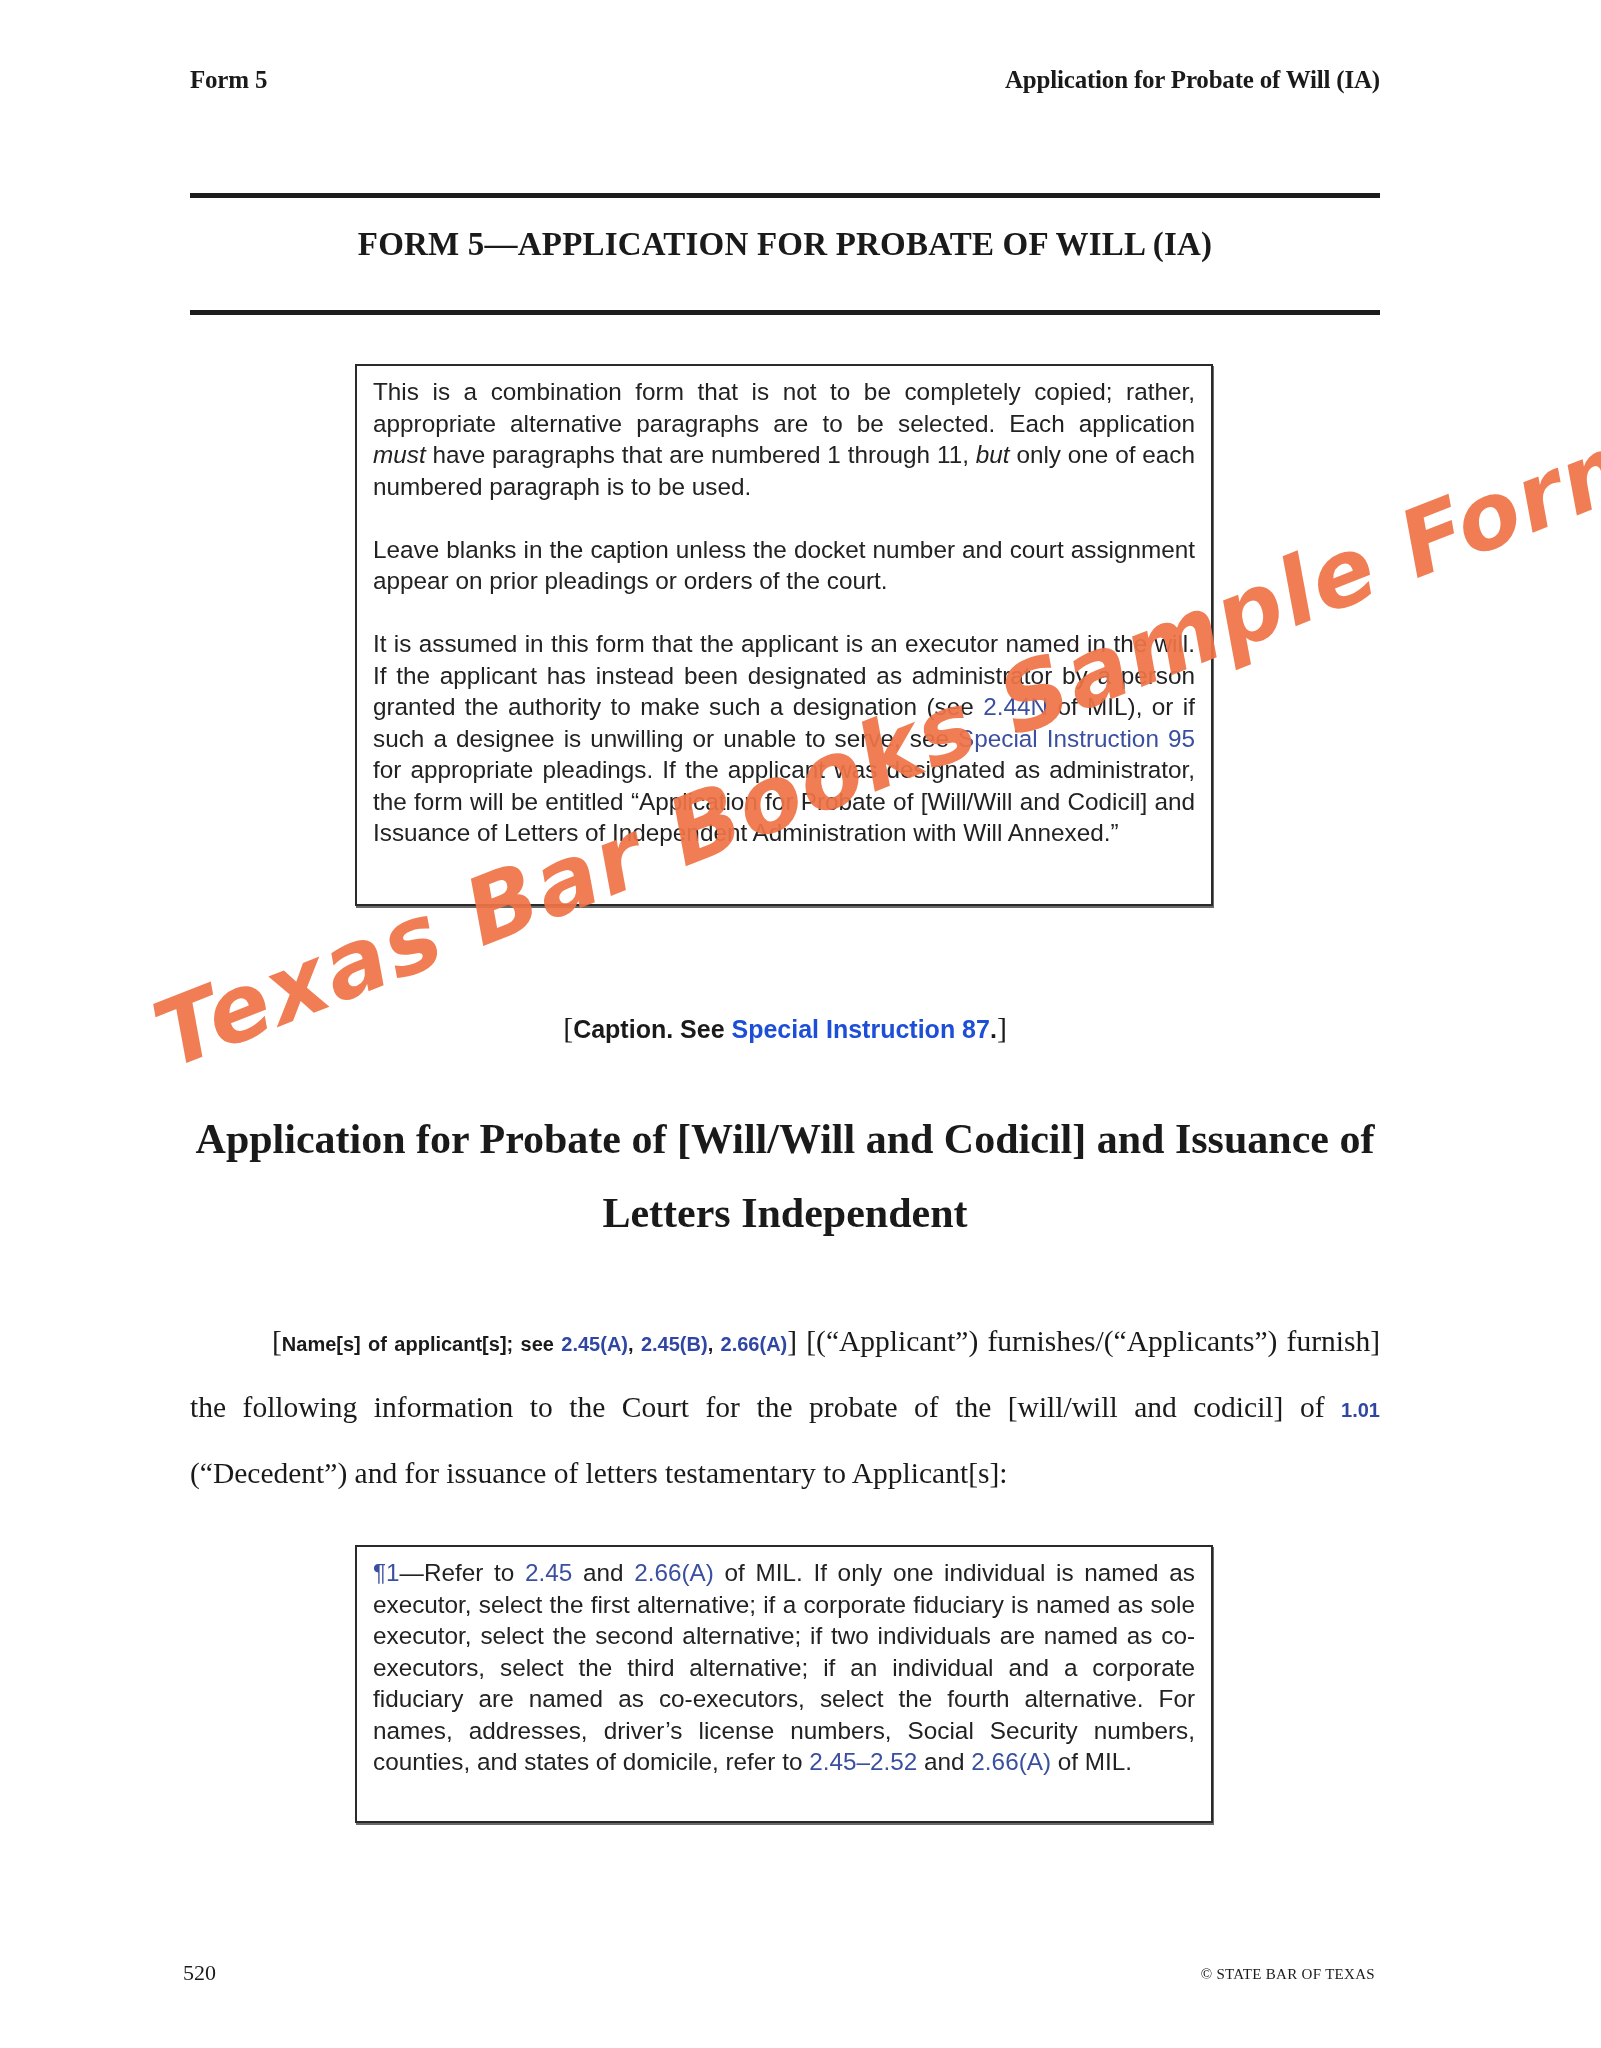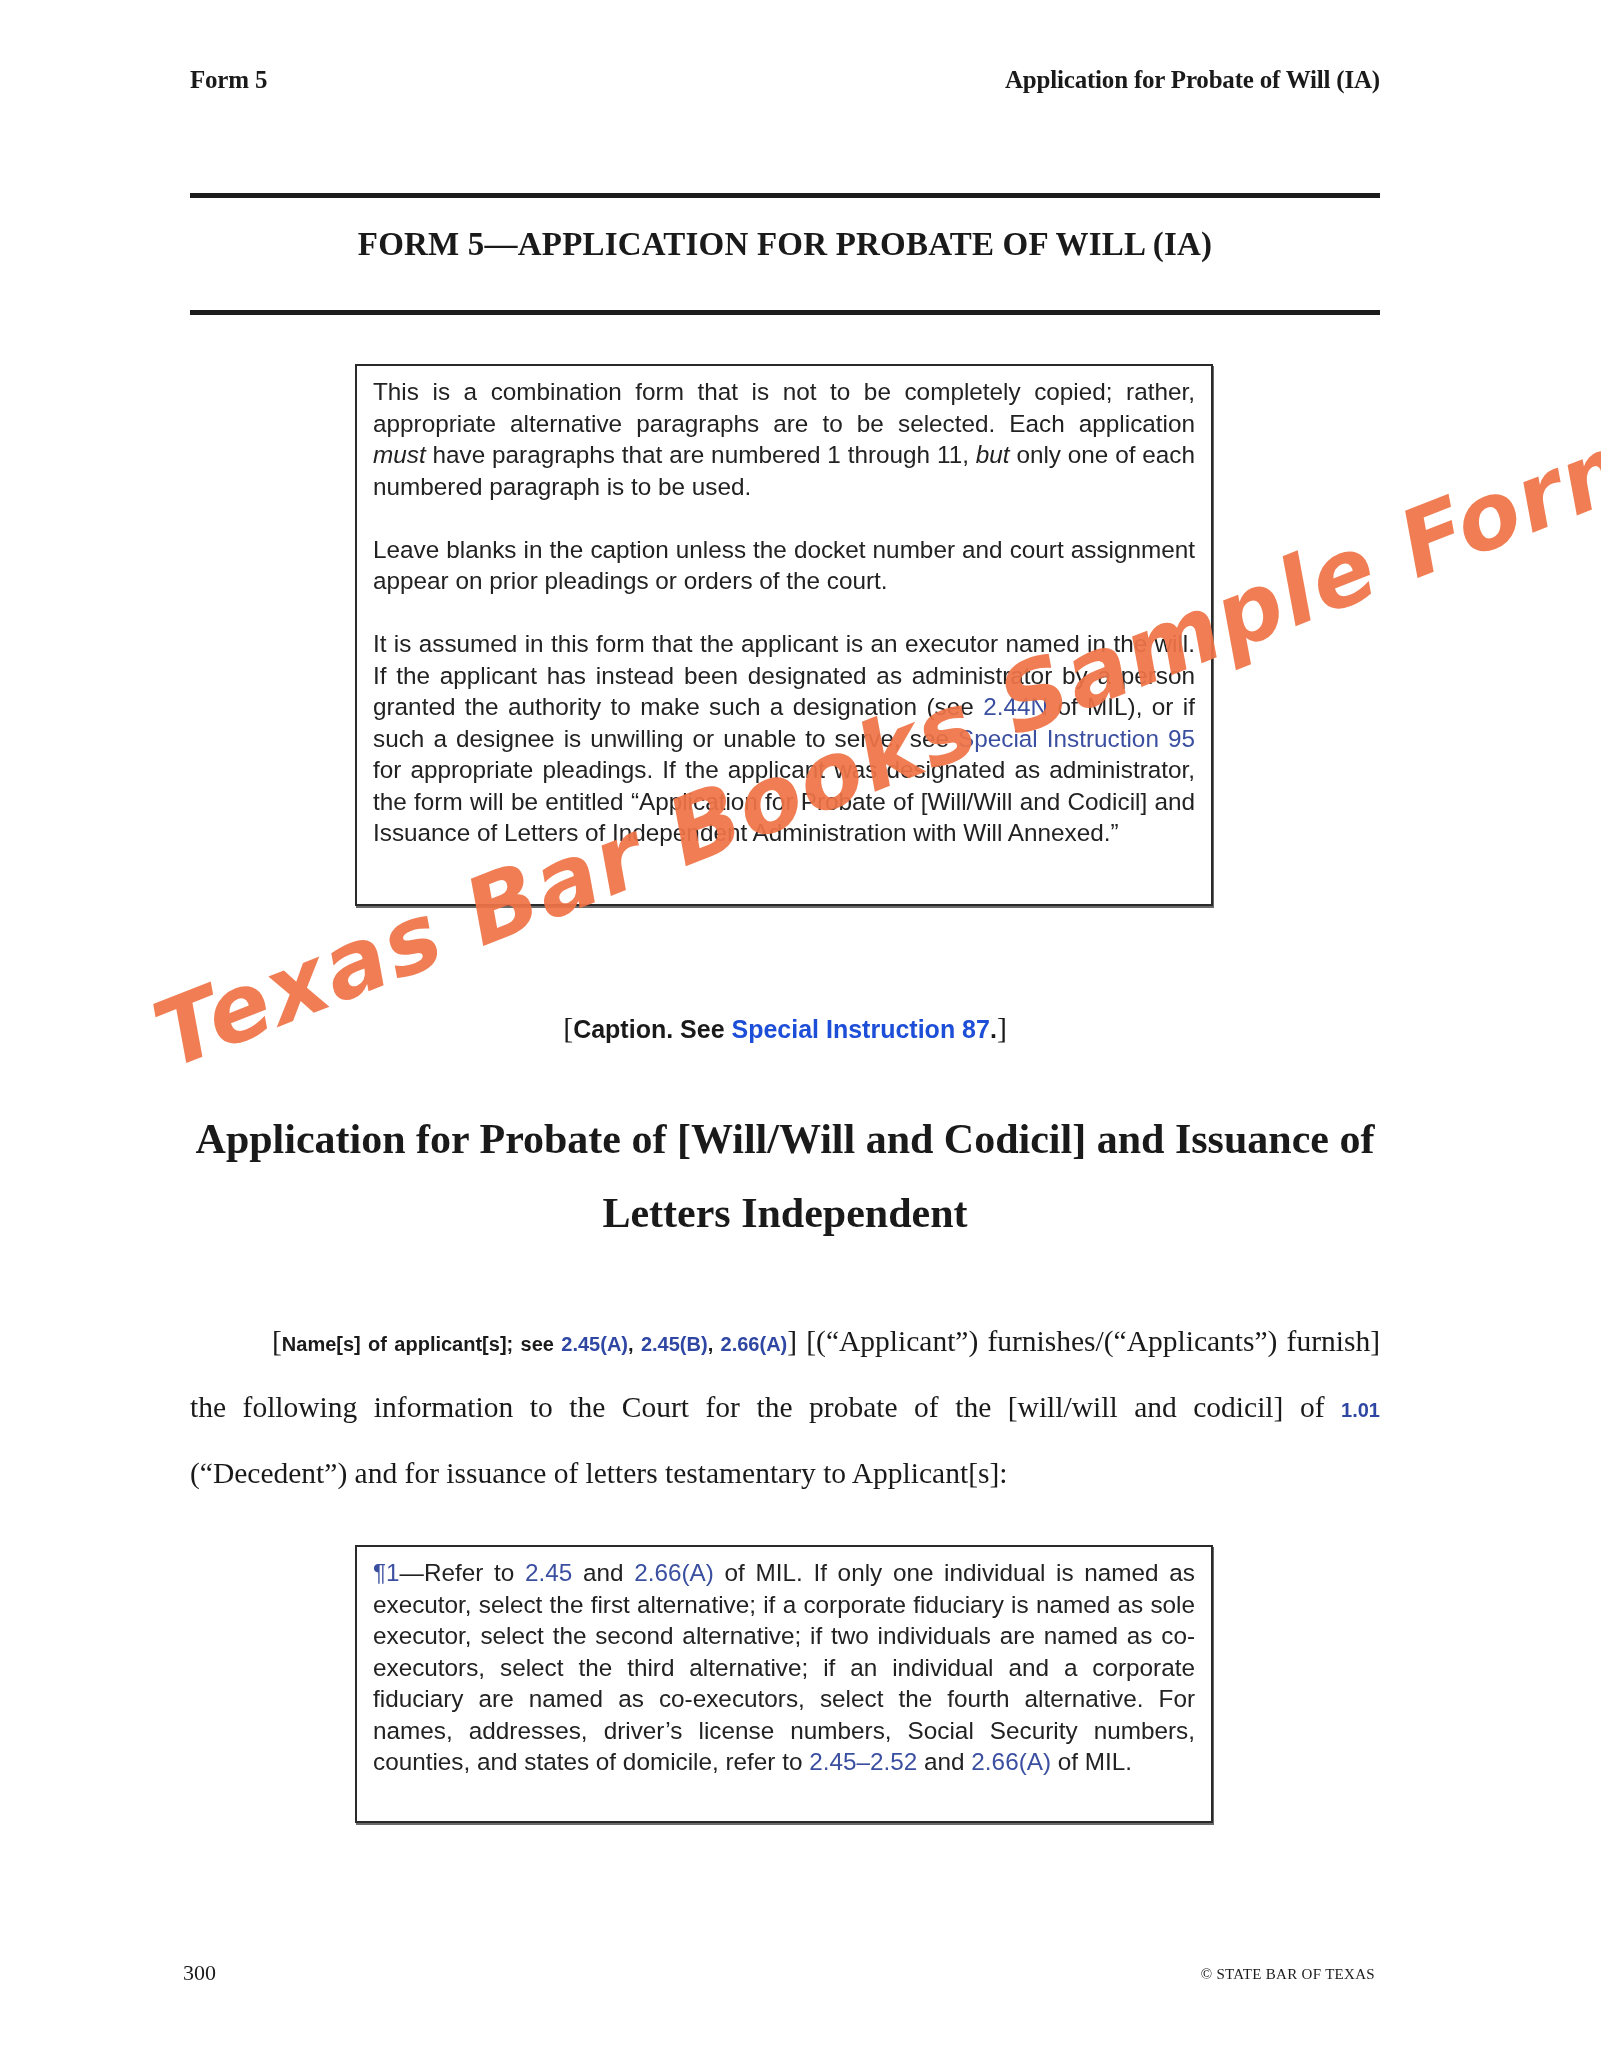--- a/index.html
+++ b/index.html
@@ -58,16 +58,16 @@
 <div class="abs serif body-para">
   <span class="indent"></span><span>[</span><span class="bold-sans"><span>Name[s] of applicant[s]; see </span><span class="link">2.45(A)</span><span>, </span><span class="link">2.45(B)</span><span>, </span><span class="link">2.66(A)</span></span><span>]</span><span> [(“Applicant”) furnishes/(“Applicants”) furnish] the following information to the Court for the probate of the [will/will and codicil] of </span><span class="bold-sans link">1.01</span><span> (“Decedent”) and for issuance of letters testamentary to Applicant[s]:</span>
 </div>
 
 <div class="abs box sans" style="top:1545px; height:278px;">
   <p>
     <span class="link">¶1</span><span>—Refer to </span><span class="link">2.45</span><span> and </span><span class="link">2.66(A)</span><span> of MIL. If only one individual is named as executor, select the first alternative; if a corporate fiduciary is named as sole executor, select the second alternative; if two individuals are named as co-executors, select the third alternative; if an individual and a corporate fiduciary are named as co-executors, select the fourth alternative. For names, addresses, driver’s license numbers, Social Security numbers, counties, and states of domicile, refer to </span><span class="link">2.45–2.52</span><span> and </span><span class="link">2.66(A)</span><span> of MIL.</span>
   </p>
 </div>
 
-<div class="abs serif footer-num">300</div>
+<div class="abs serif footer-num">520</div>
 <div class="abs serif footer-copy">© STATE BAR OF TEXAS</div>
 
 <div class="abs watermark">Texas Bar Books Sample Form</div>
 
 </body></html>

